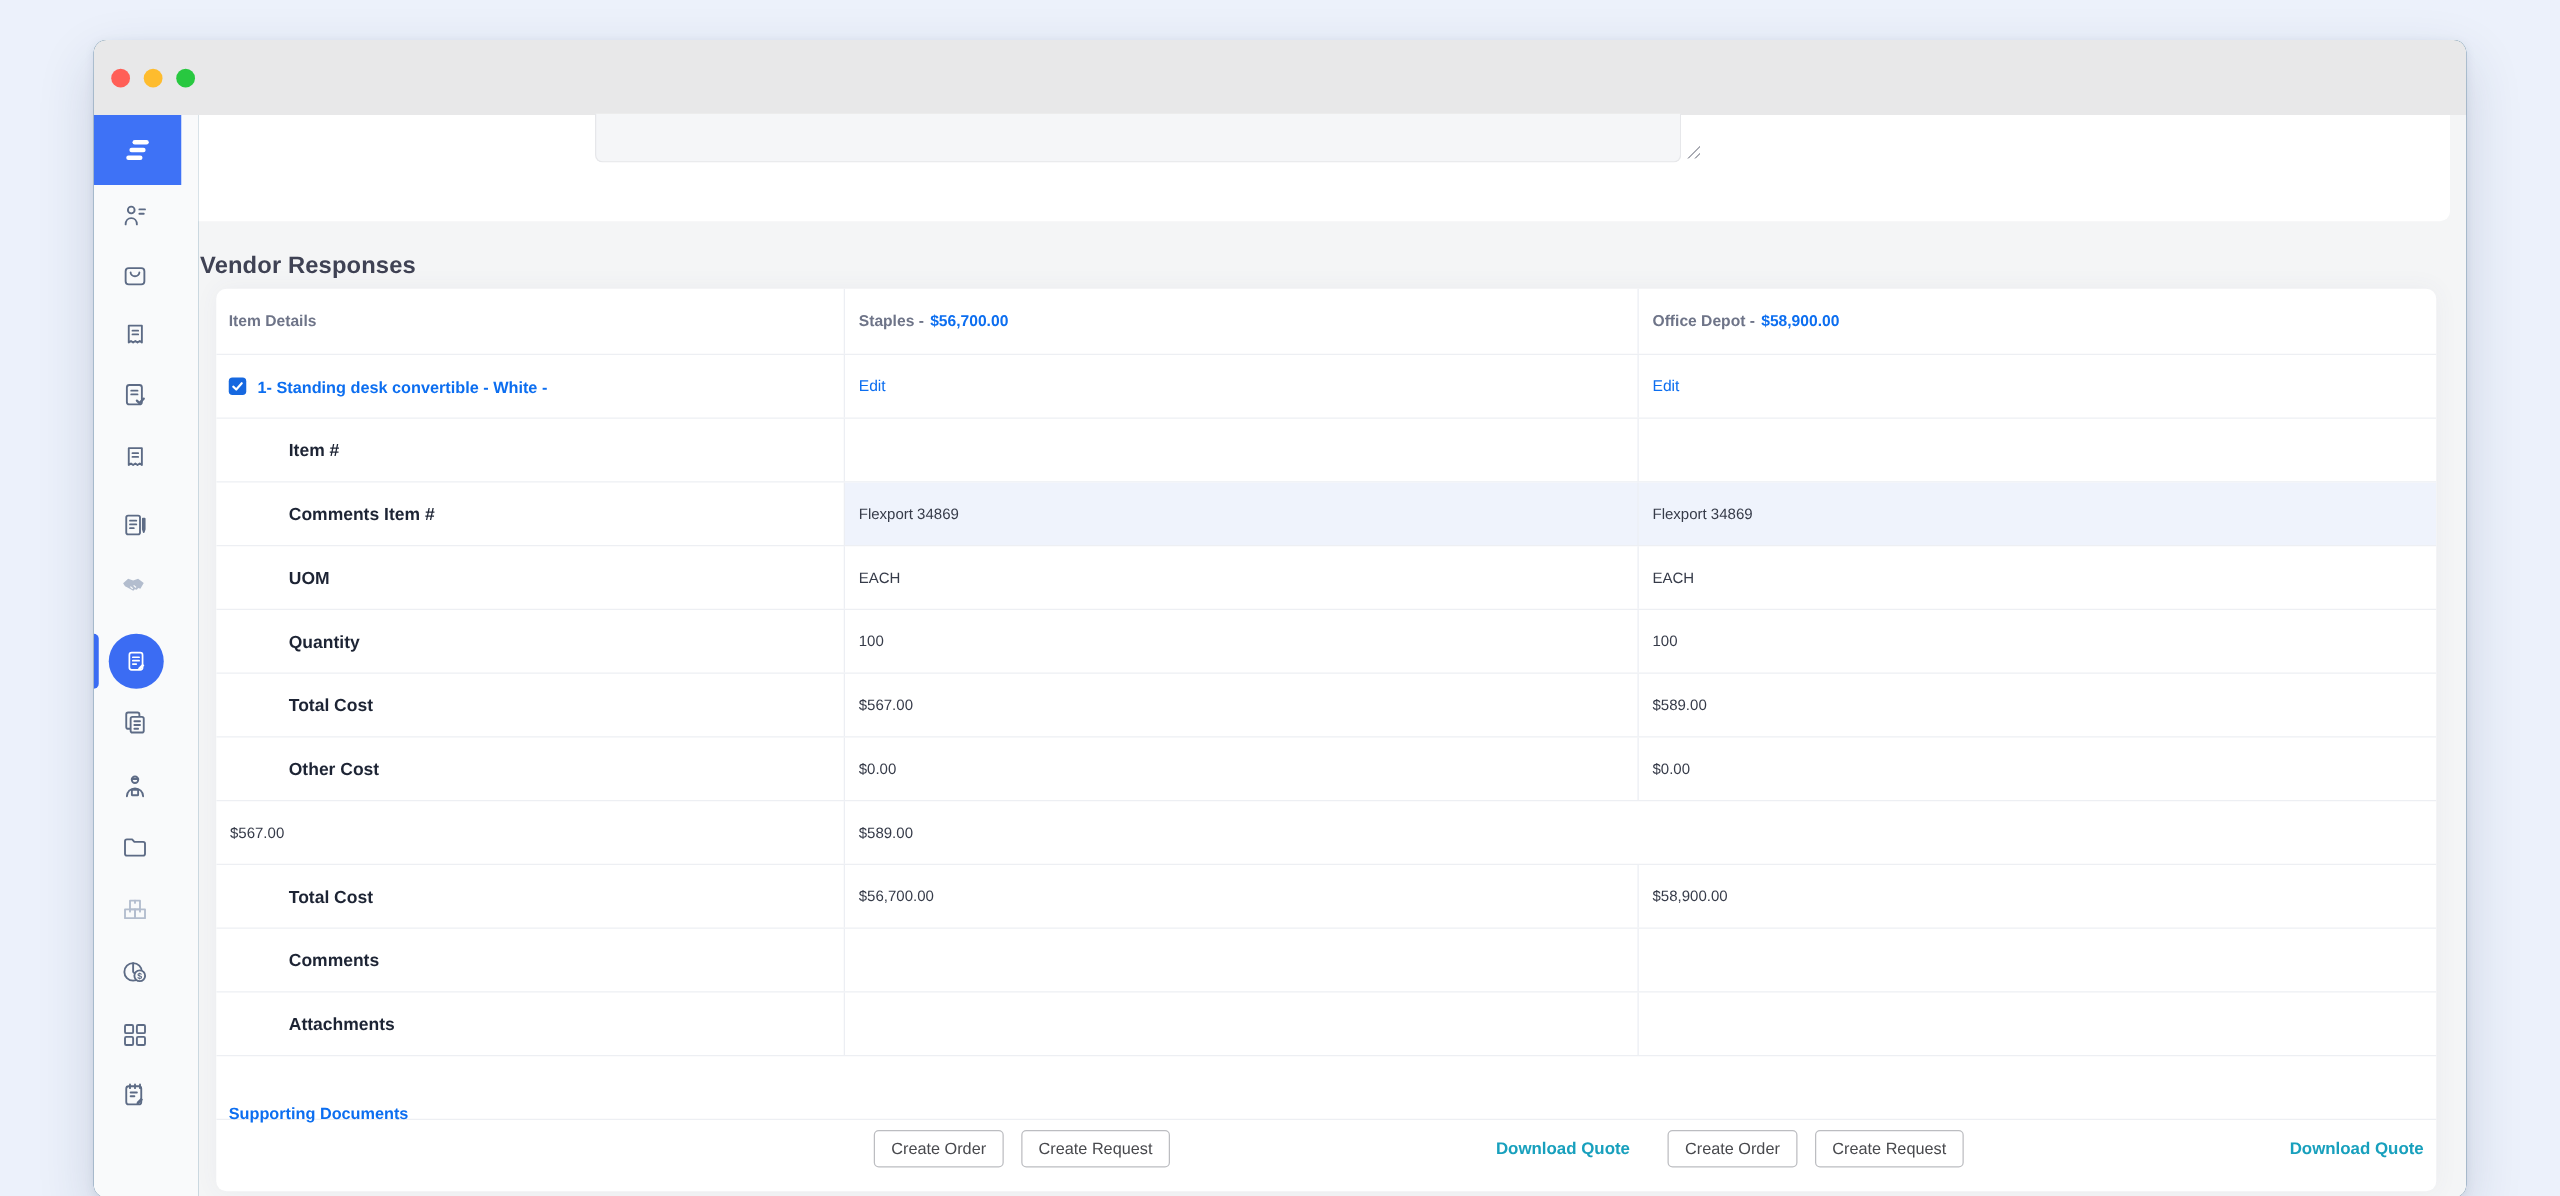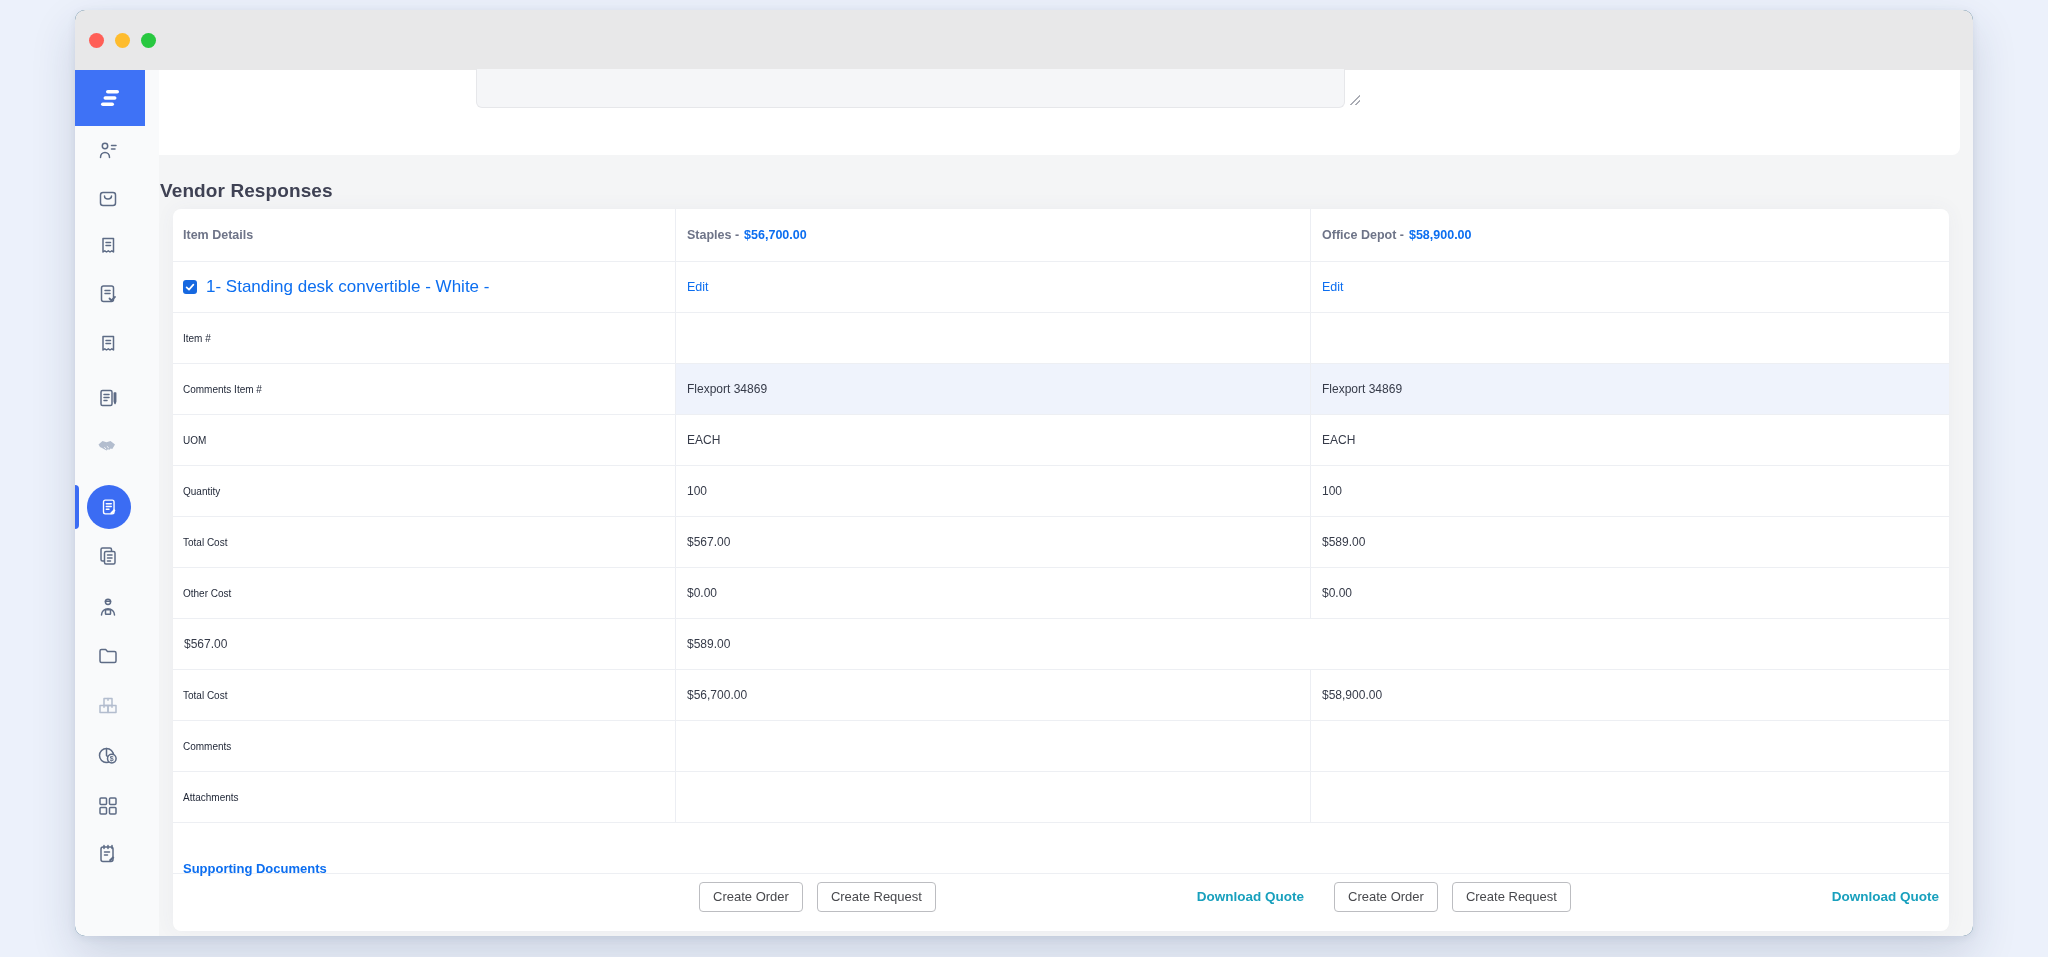--- a/index.html
+++ b/index.html
@@ -1,19 +1,19 @@
 <!DOCTYPE html>
 <html><head>
 <meta charset="utf-8">
 <style>
   * { margin:0; padding:0; box-sizing:border-box; }
   html,body { width:2048px; height:957px; overflow:hidden; }
   body { background:#ecf1fb; font-family:"Liberation Sans", sans-serif; position:relative; }
 
-  .window { position:absolute; left:75px; top:10px; width:1898px; height:926px;
+  .window { position:absolute; left:75px; top:32px; width:1898px; height:926px;
             border-radius:10px; background:#0c4a6e; overflow:hidden;
             box-shadow:0 18px 45px rgba(30,50,90,.16), 0 2px 8px rgba(30,50,90,.08); }
 
   .titlebar { height:60px; background:#e8e8e9; display:flex; align-items:center;
               padding-left:14px; gap:11px; }
   .tl-dot { width:15px; height:15px; border-radius:50%; display:inline-block; }
 
   .body-area { display:flex; height:866px; }
 
   
@@ -50,25 +50,25 @@
   .c-grid { display:grid; grid-template-columns:503px 635px 1fr; }
   .cell { display:flex; align-items:center; padding-left:11px; min-width:0; }
   .cell.first { padding-left:10px; }
   .div-r { border-right:1px solid #eceef3;text-align:center; }
 
   .c-header { height:52px; }
   .head-label { font-size:12.5px; font-weight:700; color:#6e7488; }
   .head-amount { font-size:12.5px; font-weight:700; color:#0c6ef0; margin-left:5px; }
 
   .c-row { height:51px; border-top:1px solid #edeff3; }
-  .label-cell { font-size:10px; font-weight:400; color:#1d2434; }
+  .label-cell { font-size:14px; font-weight:700; color:#1d2434;margin-left:48px; }
   .value-cell { font-size:12px; color:#363b49; }
   .value-cell.hl { background:#eff3fc; }
 
-  .item-name { font-size:17px; font-weight:400; color:#0c6ef0; margin-left:9px; cursor:pointer; }
+  .item-name { font-size:13px; font-weight:700; color:#0c6ef0; margin-left:9px; cursor:pointer; }
   .edit-link { font-size:12.5px; color:#0c6ef0; cursor:pointer; }
   .checkbox { width:14px; height:14px; background:#1668e0; border-radius:3px; display:grid;
               place-items:center; cursor:pointer; flex:0 0 14px; }
 
   .support-row { height:51px; border-top:1px solid #edeff3; display:flex; align-items:center; padding-left:10px; }
   .support-link { font-size:13px; font-weight:700; color:#0c6ef0; cursor:pointer;margin-top:40px; }
 
   .c-footer { height:46px; border-top:1px solid #edeff3; }
   .footer-cell { display:flex; align-items:center; min-width:0; }
   .btn { height:30px; padding:0 13px; background:#ffffff; border:1px solid #bcbdc1; border-radius:4px;

